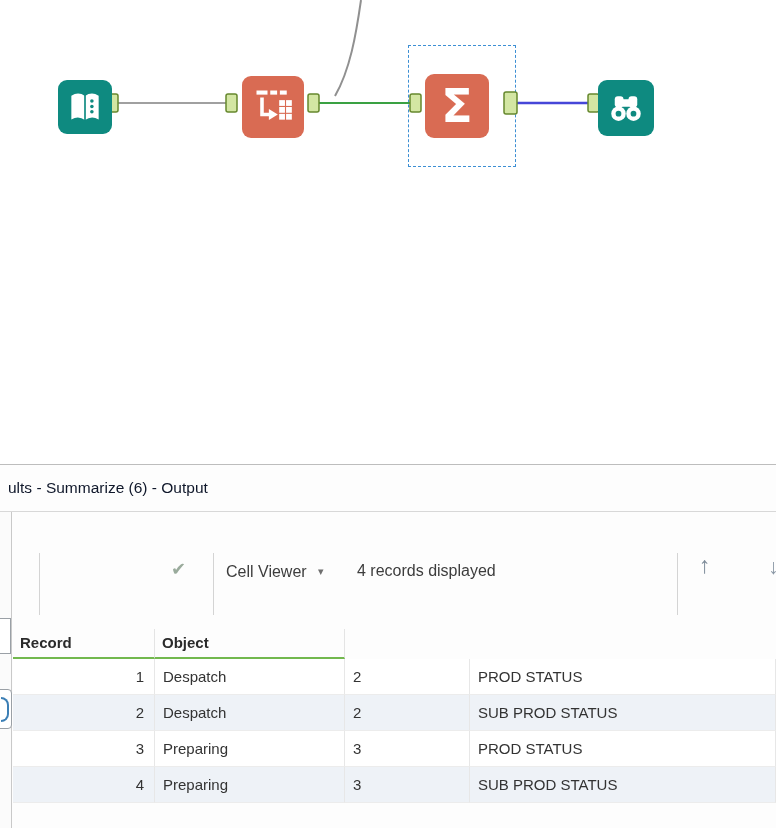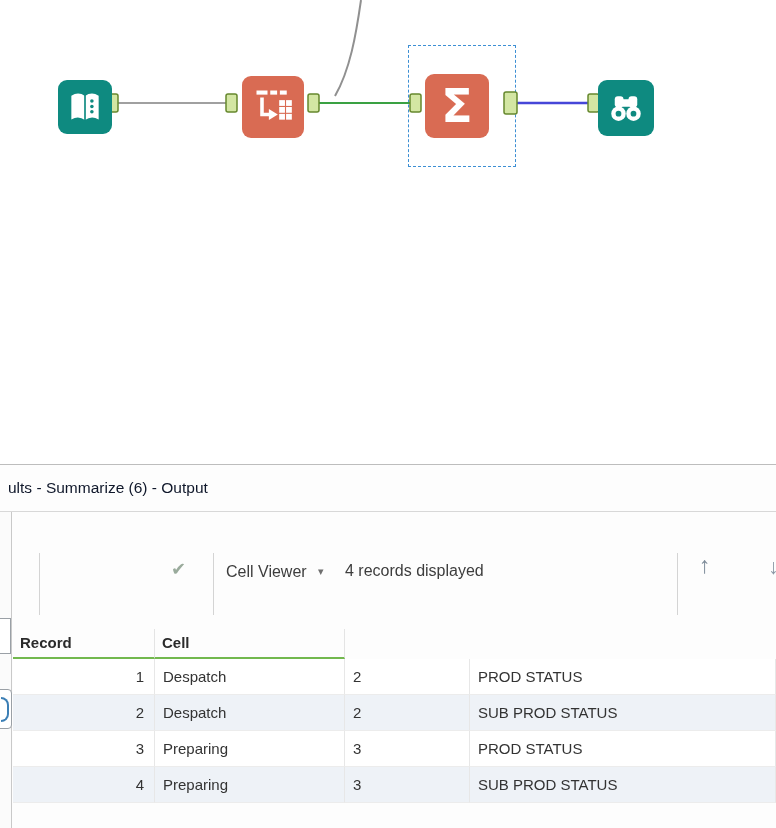--- a/index.html
+++ b/index.html
@@ -55,21 +55,21 @@
   .tsep.s0 { left:26px; }
   .tsep.s1 { left:200px; }
   .tsep.s2 { left:664px; }
   .tb-item {
     position:absolute; top:46px; height:26px; line-height:26px;
     font-size:16px; color:#3d3d3d; white-space:nowrap; cursor:default;
   }
   .tb-item.fields  { left:42px; }
   .tb-item.check   { left:158px; top:44px; font-size:18px; color:#9aab9c; }
   .tb-item.cellv   { left:213px; }
-  .tb-item.records { left:332px;text-align:right; }
+  .tb-item.records { left:344px;text-align:right; }
   .tb-item.uparrow { left:686px; top:40px; font-size:23px; color:#7d8b99; }
   .tb-item.rightpartial {
     right:0; top:42px; width:8px; overflow:hidden;
     font-size:21px; color:#8a97a5;
   }
   .caret { font-size:11px; color:#6f6f6f; margin-left:7px; vertical-align:2px; }
 
   .r-table { position:absolute; left:13px; top:164px; right:0; }
   .thead, .tr { display:grid; grid-template-columns:142px 190px 125px 1fr; }
   .thead { height:30px; }
@@ -198,21 +198,21 @@
       </div>
 
       <div class="tb-item rightpartial">
         <span>↓</span>
       </div>
     </div>
 
     <div class="r-table">
       <div class="thead">
         <div class="th">Record</div>
-        <div class="th">Cell</div>
+        <div class="th">Object</div>
       </div>
 
       <div class="tr odd">
         <div class="td num">1</div>
         <div class="td">Despatch</div>
         <div class="td">2</div>
         <div class="td">PROD STATUS</div>
       </div>
       <div class="tr even">
         <div class="td num">2</div>

